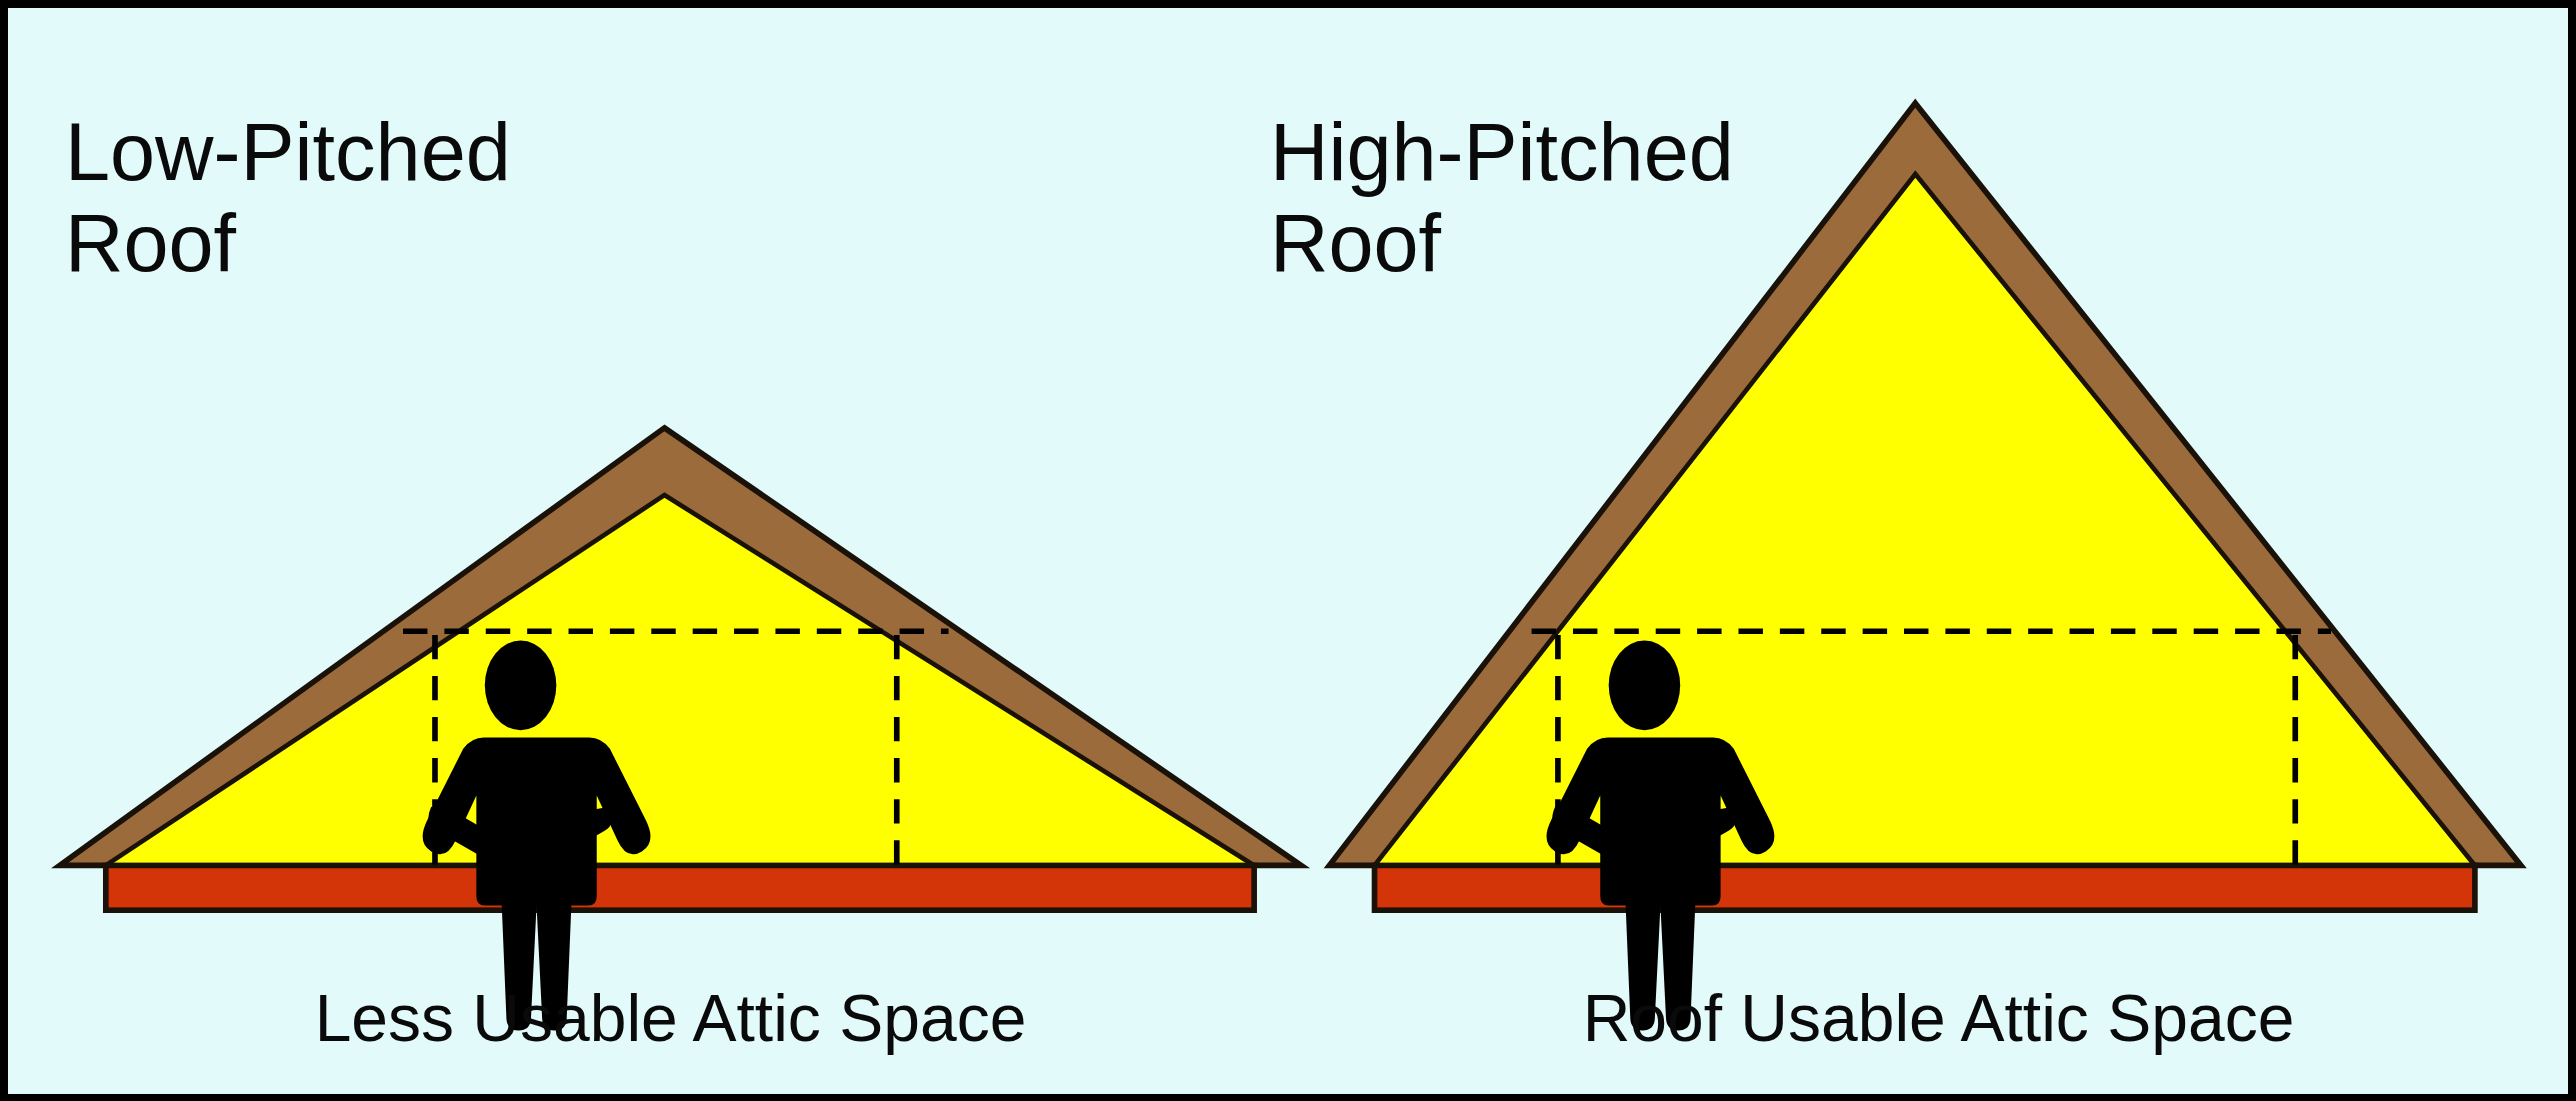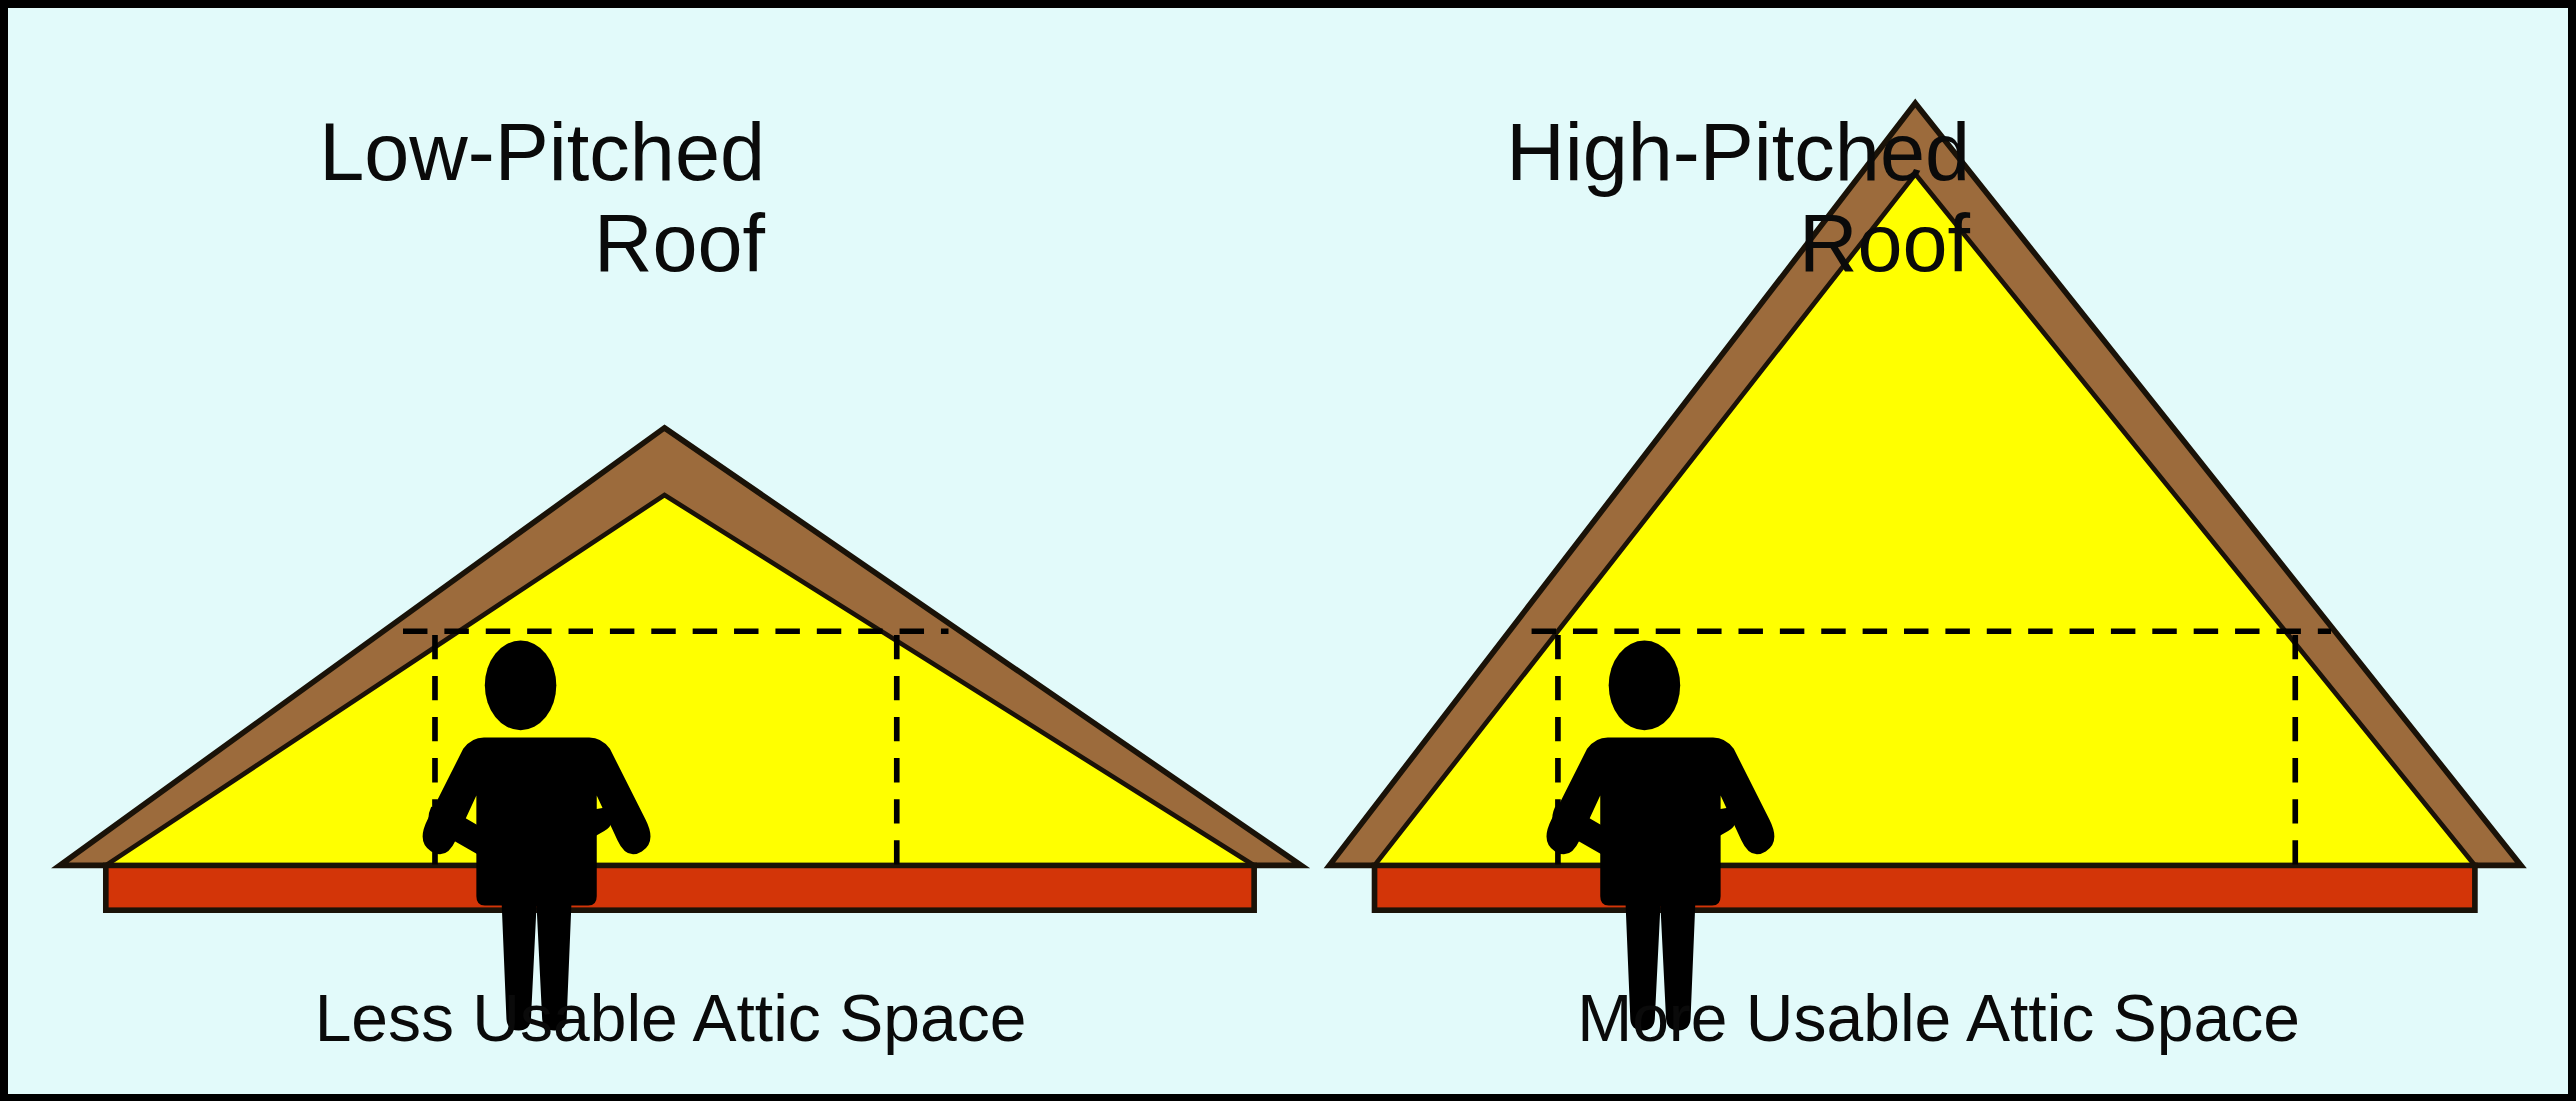--- a/index.html
+++ b/index.html
@@ -22,21 +22,21 @@
   #canvas {
     position: absolute;
     left: 0;
     top: 0;
     width: 100%;
     height: 100%;
     display: block;
   }
   .hdr {
     position: absolute;
-    text-align: right;
+    text-align: left;
     color: #0a0a0a;
     font-size: 81px;
     line-height: 1.12;
     letter-spacing: 0px;
     white-space: pre-line;
     font-family: "Liberation Sans", sans-serif;
   }
   .cap {
     position: absolute;
     text-align: center;
@@ -181,16 +181,16 @@
   </svg>
 
   <div class="hdr" id="title-left">Low-Pitched
 Roof</div>
 
   <div class="hdr" id="title-right">High-Pitched
 Roof</div>
 
   <div class="cap" id="caption-left">Less Usable Attic Space</div>
 
-  <div class="cap" id="caption-right">More Usable Attic Space</div>
+  <div class="cap" id="caption-right">Roof Usable Attic Space</div>
 
 </div>
 
 
 </body></html>

